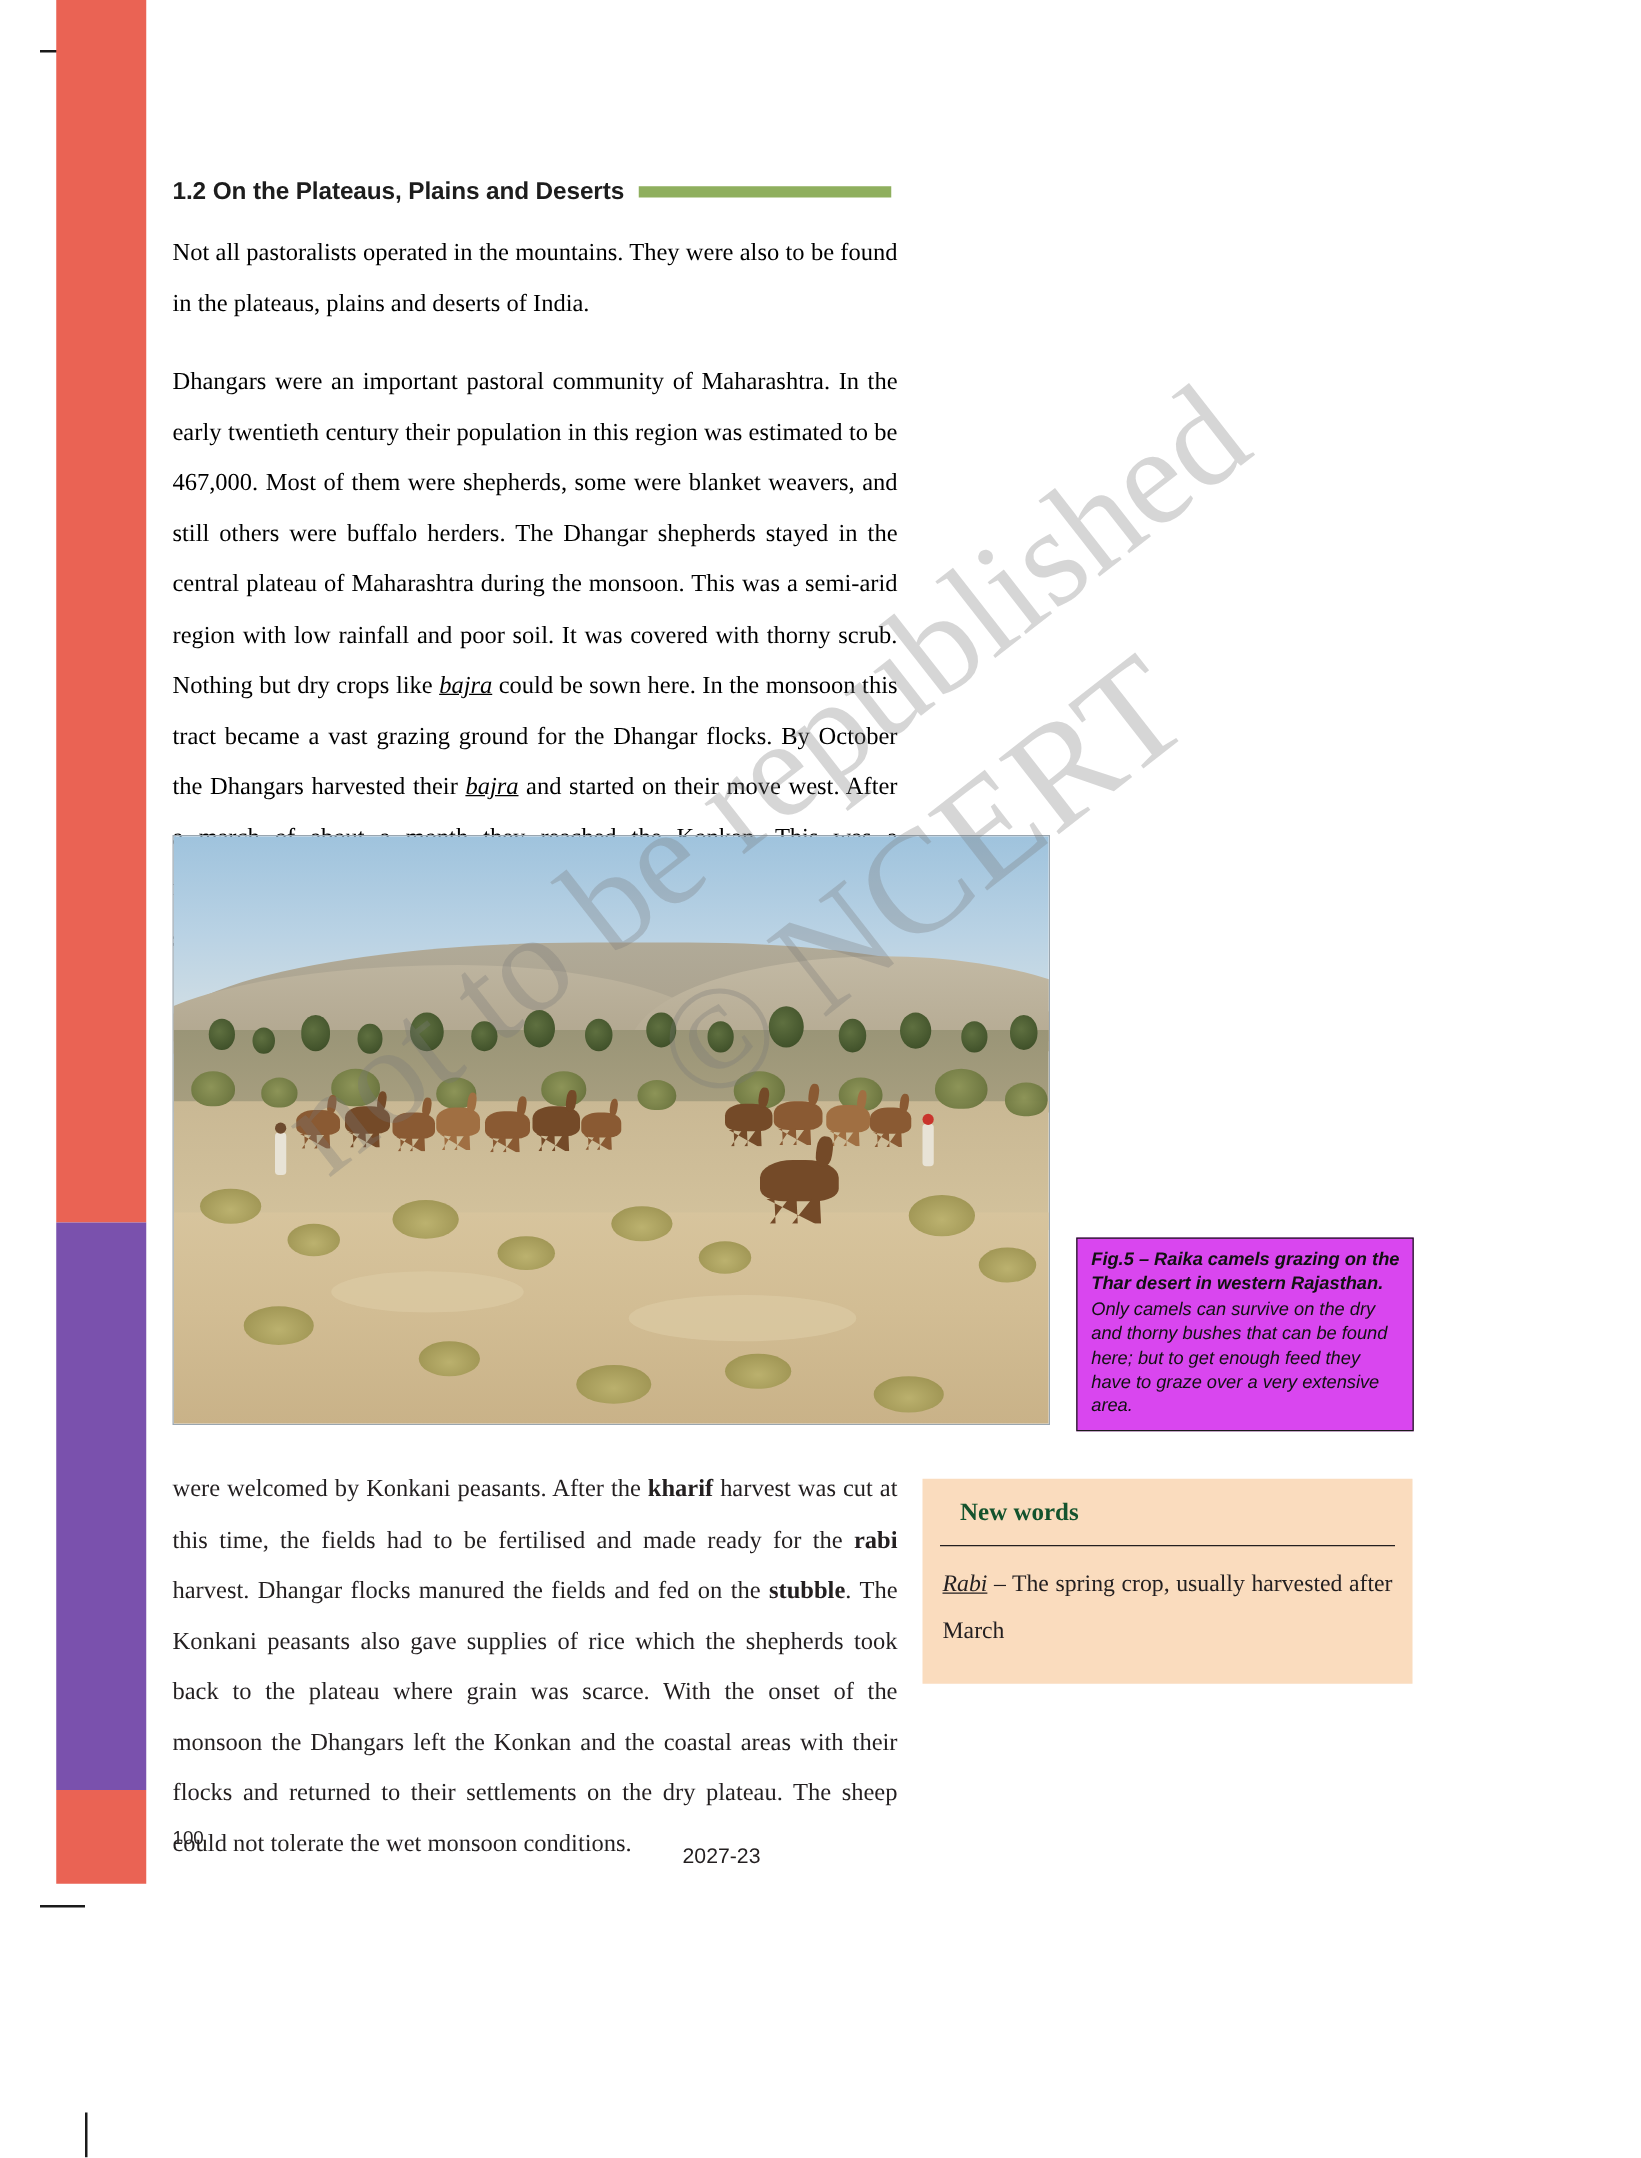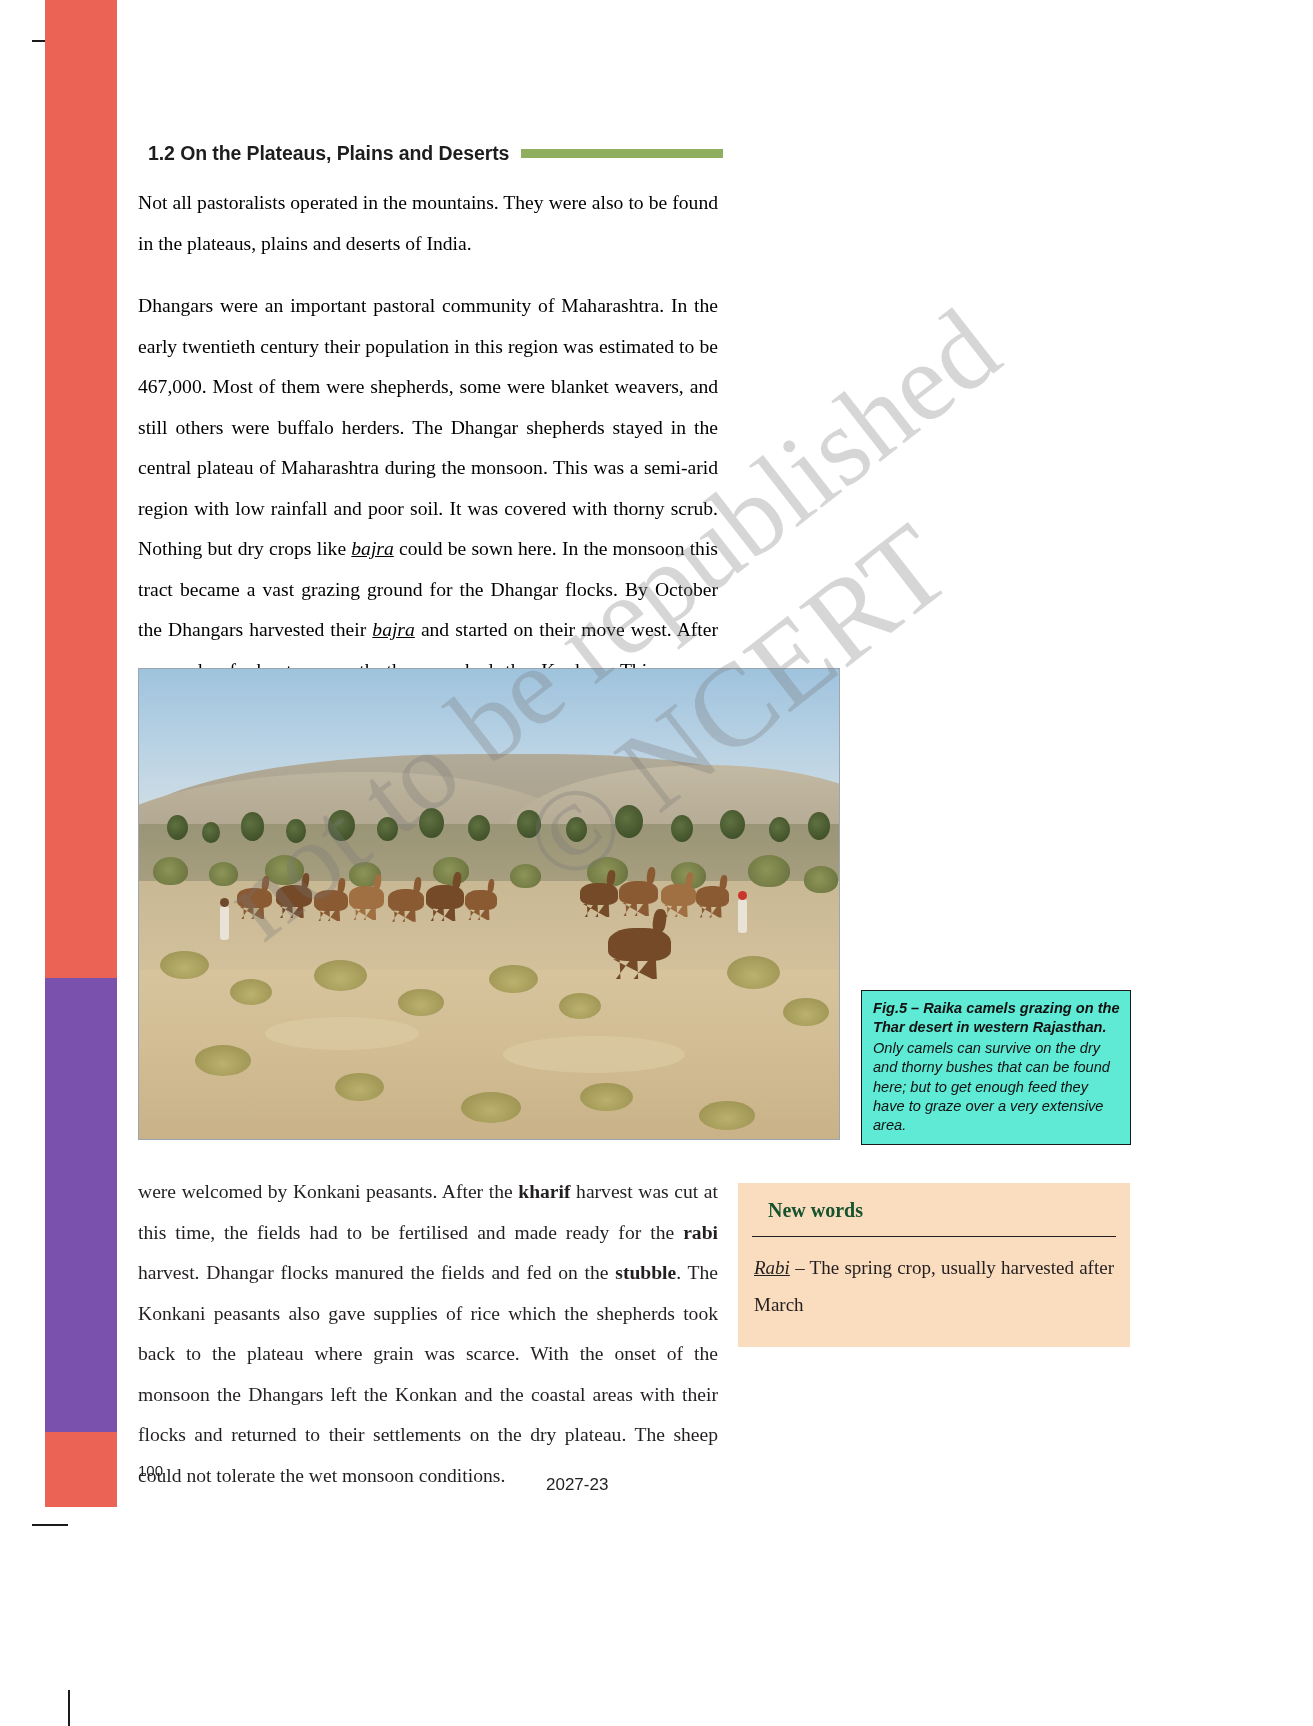--- a/index.html
+++ b/index.html
@@ -33,21 +33,21 @@
   }
   .side-red-2 {
     position:absolute; left:0; top:1432px; width:72px; height:75px;
     background:#ea6354;
   }
 
   
   .page { position:absolute; left:0; top:0; width:1313px; height:1726px; }
 
   .heading-row {
-    position:absolute; left:148px; top:140px;
+    position:absolute; left:138px; top:140px;
     width:590px; height:26px;
     display:flex; align-items:center; gap:12px;
   }
   .heading-text {
     font-family:"Liberation Sans", sans-serif;
     font-size:19.5px;
     font-weight:600;
     color:#1d1d1d;
     white-space:nowrap;
     letter-spacing:-0.1px;
@@ -196,21 +196,21 @@
     font-size:118px;
     transform:rotate(-38deg);
     transform-origin:left center;
   }
 
   
   .fig-box {
     position:absolute; left:861px; top:990px;
     width:270px; height:155px;
     border:1.4px solid #1a1a1a;
-    background:#5eead4;
+    background:#d946ef;
     padding:8px 9px 5px 11px;
     z-index:6;
   }
   .fig-title {
     font-family:"Liberation Sans", sans-serif;
     font-style:italic; font-weight:bold;
     font-size:14.6px; line-height:19.4px;
     color:#111;
     margin:0 0 1px 0;
   }

